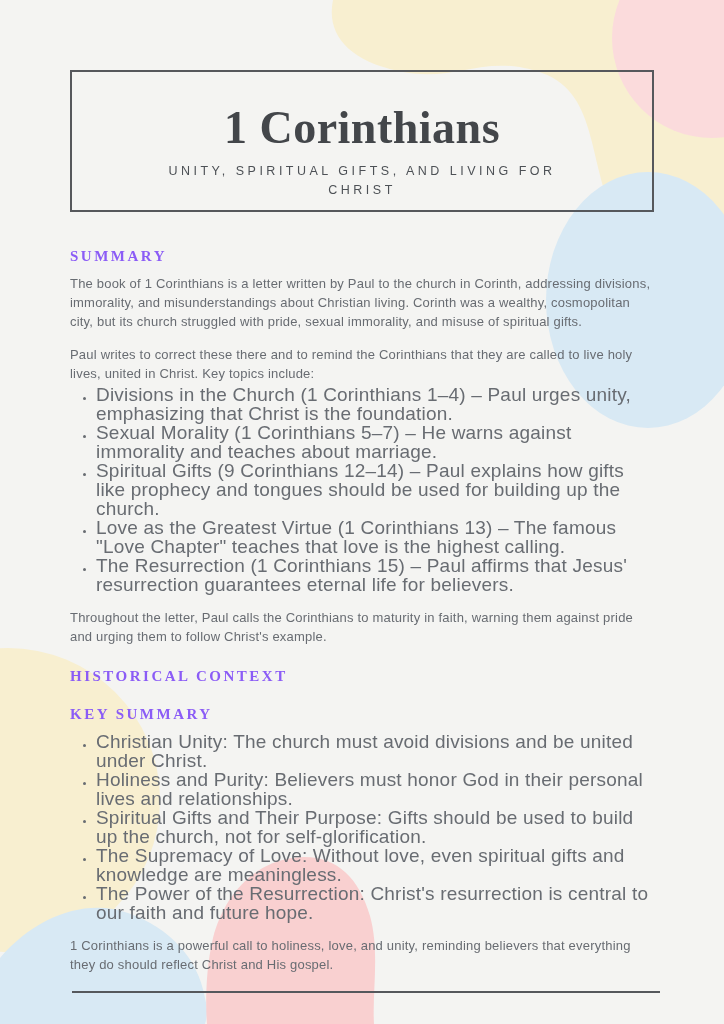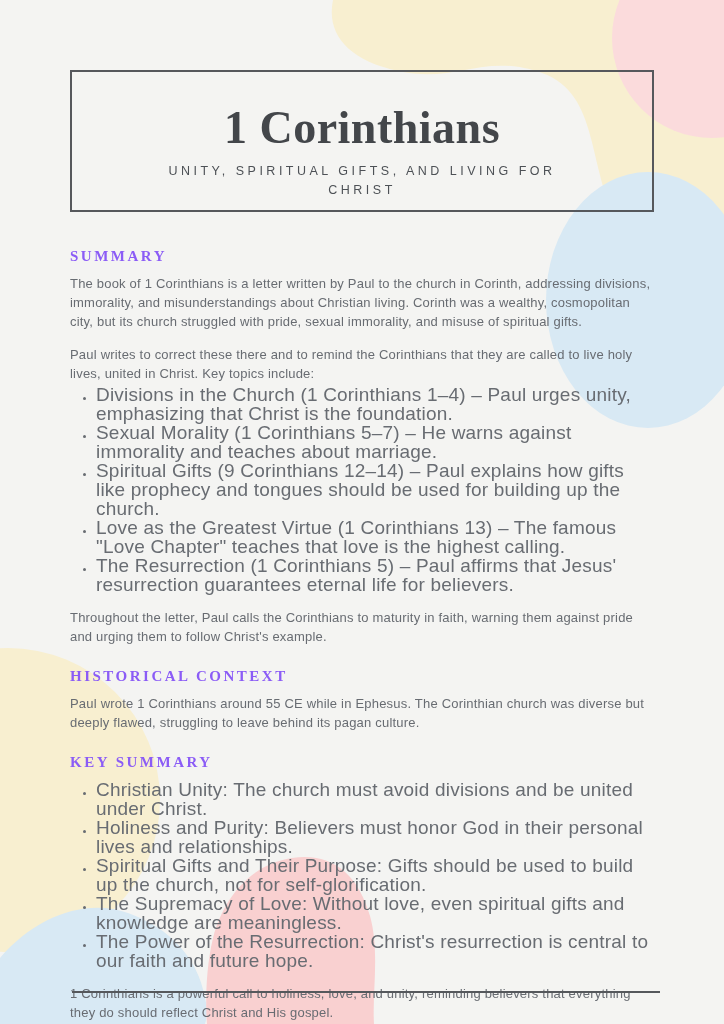--- a/index.html
+++ b/index.html
@@ -107,28 +107,27 @@
 
     <section>
       <h2 class="sec-heading first">SUMMARY</h2>
       <p class="body-p">The book of 1 Corinthians is a letter written by Paul to the church in Corinth, addressing divisions, immorality, and misunderstandings about Christian living. Corinth was a wealthy, cosmopolitan city, but its church struggled with pride, sexual immorality, and misuse of spiritual gifts.</p>
       <p class="body-p tight">Paul writes to correct these there and to remind the Corinthians that they are called to live holy lives, united in Christ. Key topics include:</p>
       <ul class="bullet-list">
         <li>Divisions in the Church (1 Corinthians 1–4) – Paul urges unity, emphasizing that Christ is the foundation.</li>
         <li>Sexual Morality (1 Corinthians 5–7) – He warns against immorality and teaches about marriage.</li>
         <li>Spiritual Gifts (9 Corinthians 12–14) – Paul explains how gifts like prophecy and tongues should be used for building up the church.</li>
         <li>Love as the Greatest Virtue (1 Corinthians 13) – The famous "Love Chapter" teaches that love is the highest calling.</li>
-        <li>The Resurrection (1 Corinthians 5) – Paul affirms that Jesus' resurrection guarantees eternal life for believers.</li>
+        <li>The Resurrection (1 Corinthians 15) – Paul affirms that Jesus' resurrection guarantees eternal life for believers.</li>
       </ul>
       <p class="body-p">Throughout the letter, Paul calls the Corinthians to maturity in faith, warning them against pride and urging them to follow Christ's example.</p>
     </section>
 
     <section>
       <h2 class="sec-heading">HISTORICAL CONTEXT</h2>
-      <p class="body-p">Paul wrote 1 Corinthians around 55 CE while in Ephesus. The Corinthian church was diverse but deeply flawed, struggling to leave behind its pagan culture.</p>
     </section>
 
     <section>
       <h2 class="sec-heading">KEY SUMMARY</h2>
       <ul class="bullet-list">
         <li>Christian Unity: The church must avoid divisions and be united under Christ.</li>
         <li>Holiness and Purity: Believers must honor God in their personal lives and relationships.</li>
         <li>Spiritual Gifts and Their Purpose: Gifts should be used to build up the church, not for self-glorification.</li>
         <li>The Supremacy of Love: Without love, even spiritual gifts and knowledge are meaningless.</li>
         <li>The Power of the Resurrection: Christ's resurrection is central to our faith and future hope.</li>

